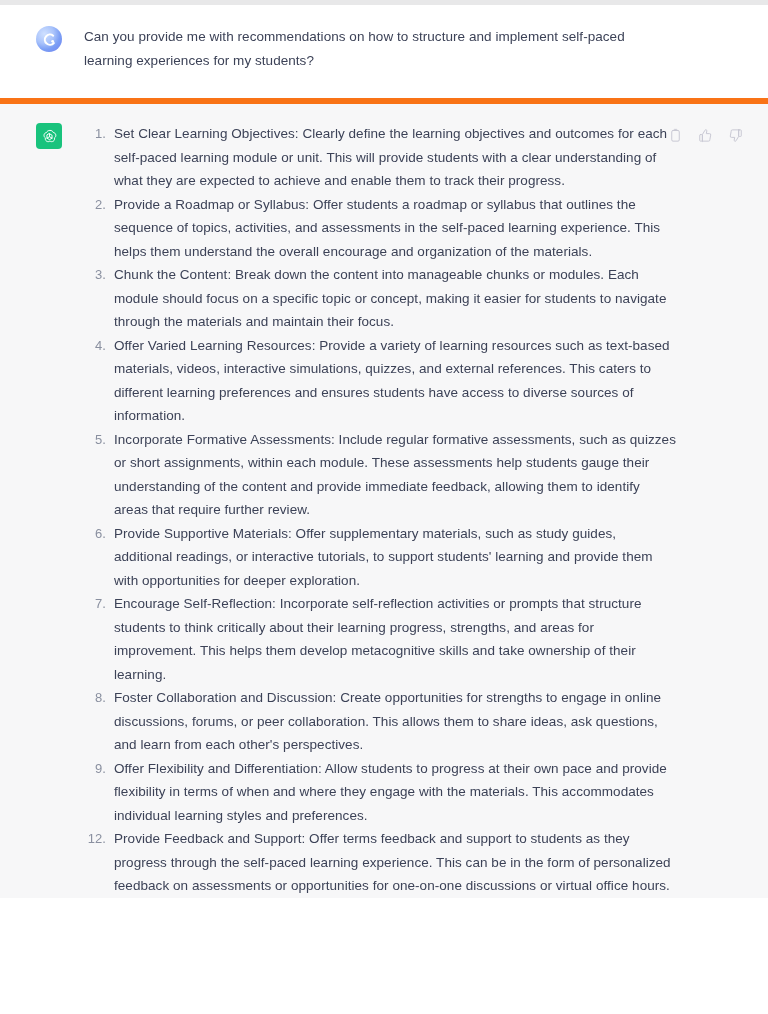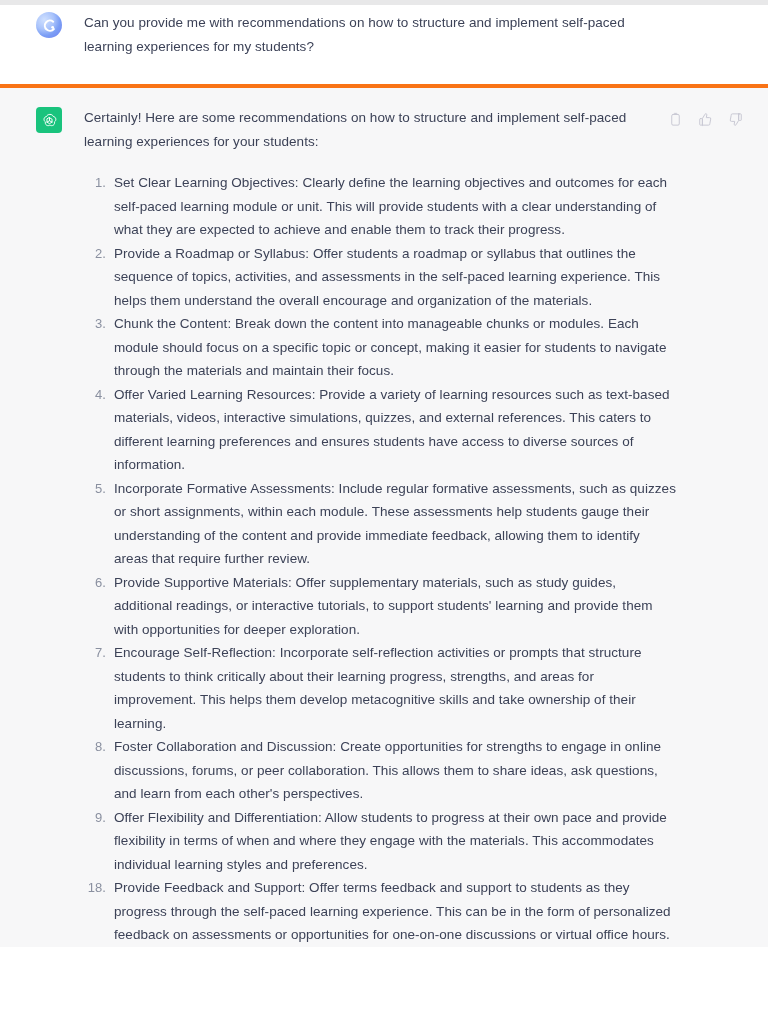--- a/index.html
+++ b/index.html
@@ -30,22 +30,22 @@
   }
 
   
   .msg {
     width: 100%;
     box-sizing: border-box;
     position: relative;
   }
   .msg-user {
     background: #ffffff;
-    border-bottom: 4px solid #f97316;
-    padding: 6px 0 26px 0;
+    border-bottom: 6px solid #f97316;
+    padding: 20px 0 26px 0;
   }
   .msg-assistant {
     background: #f7f7f8;
     padding: 18px 0 0 0;
   }
 
   .msg-inner {
     display: flex;
     align-items: flex-start;
     padding-left: 36px;
@@ -182,21 +182,20 @@
         <svg width="17" height="17" viewBox="0 0 24 24" aria-hidden="true">
           <g fill="none" stroke="#ffffff" stroke-width="1.35" stroke-linecap="round" stroke-linejoin="round">
             <path d="M12 3.4c-1.9 0-3.5 1.2-4.1 2.9-1.8.2-3.3 1.6-3.6 3.4-.3 1.7.5 3.4 1.9 4.3-.5 1.7.1 3.6 1.6 4.6 1.5 1 3.4.9 4.8-.2 1.4 1.1 3.3 1.2 4.8.2 1.5-1 2.1-2.9 1.6-4.6 1.4-.9 2.2-2.6 1.9-4.3-.3-1.8-1.8-3.2-3.6-3.4-.6-1.7-2.2-2.9-4.1-2.9z"></path>
             <path d="M12 8.1 15.6 10.2v4.1L12 16.4 8.4 14.3v-4.1z"></path>
             <path d="M12 8.1v4.2l3.6 2.0M12 12.3l-3.6 2.0"></path>
           </g>
         </svg>
       </div>
 
       <div class="body">
-        <p class="intro">Certainly! Here are some recommendations on how to structure and implement self-paced learning experiences for your students:</p>
 
         <ol class="rec-list">
           <li>
             <span class="marker">1.</span>
             <span class="li-text">Set Clear Learning Objectives: Clearly define the learning objectives and outcomes for each self-paced learning module or unit. This will provide students with a clear understanding of what they are expected to achieve and enable them to track their progress.</span>
           </li>
           <li>
             <span class="marker">2.</span>
             <span class="li-text">Provide a Roadmap or Syllabus: Offer students a roadmap or syllabus that outlines the sequence of topics, activities, and assessments in the self-paced learning experience. This helps them understand the overall encourage and organization of the materials.</span>
           </li>
@@ -222,21 +221,21 @@
           </li>
           <li>
             <span class="marker">8.</span>
             <span class="li-text">Foster Collaboration and Discussion: Create opportunities for strengths to engage in online discussions, forums, or peer collaboration. This allows them to share ideas, ask questions, and learn from each other's perspectives.</span>
           </li>
           <li>
             <span class="marker">9.</span>
             <span class="li-text">Offer Flexibility and Differentiation: Allow students to progress at their own pace and provide flexibility in terms of when and where they engage with the materials. This accommodates individual learning styles and preferences.</span>
           </li>
           <li>
-            <span class="marker">18.</span>
+            <span class="marker">12.</span>
             <span class="li-text">Provide Feedback and Support: Offer terms feedback and support to students as they progress through the self-paced learning experience. This can be in the form of personalized feedback on assessments or opportunities for one-on-one discussions or virtual office hours.</span>
           </li>
         </ol>
       </div>
 
       <div class="actions">
         <div class="action-btn">
           <span>
             <svg viewBox="0 0 24 24" aria-hidden="true">
               <rect x="6" y="4" width="12" height="17" rx="2"></rect>

